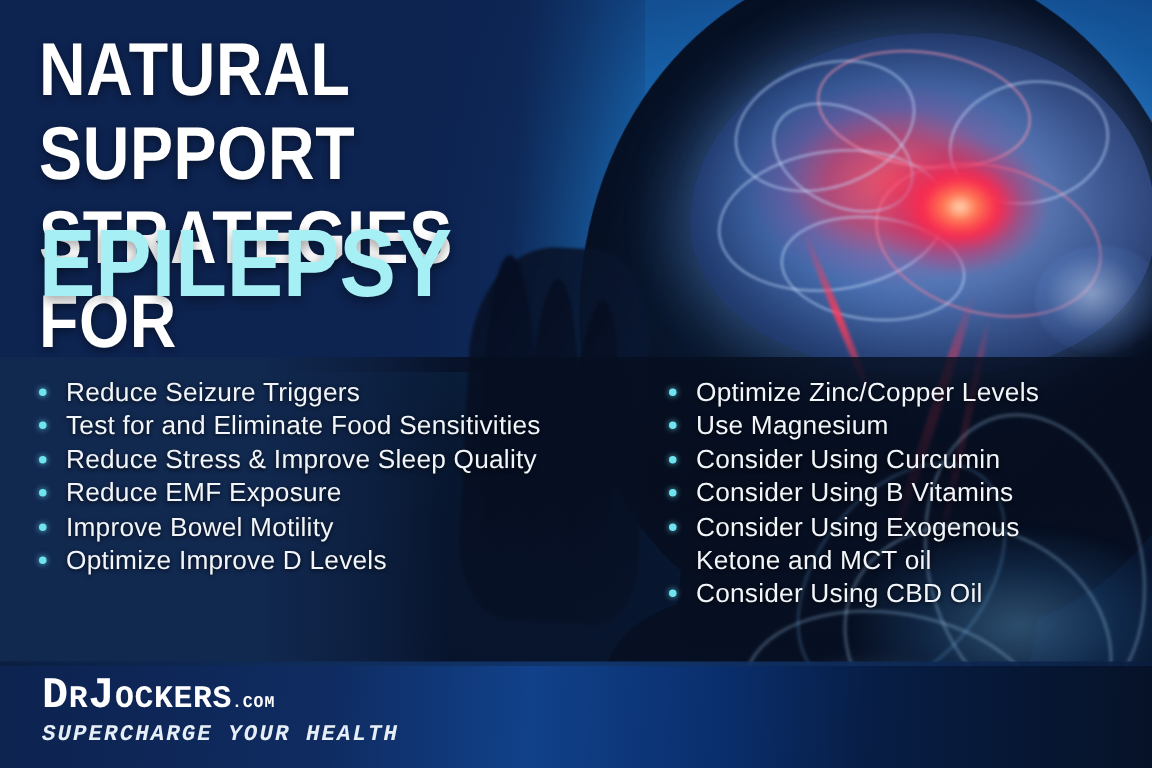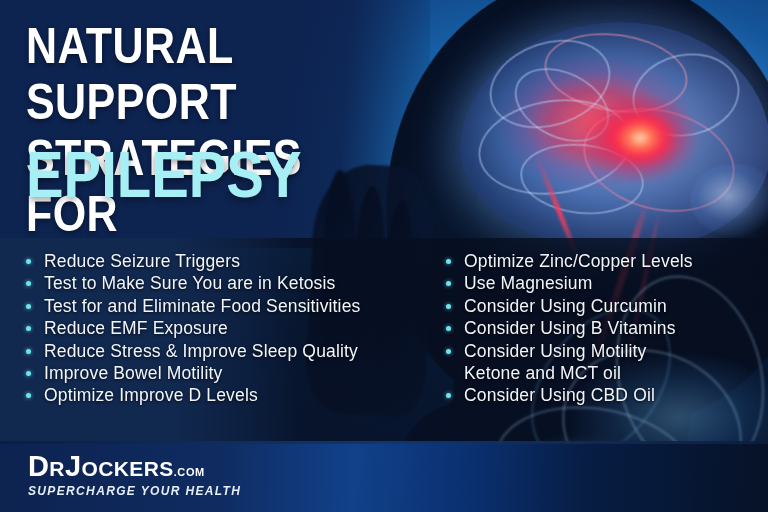--- a/index.html
+++ b/index.html
@@ -205,41 +205,41 @@
     background:#6fe4ef;
     box-shadow:0 0 4px rgba(111,228,239,.8);
   }
   ul.bullets li.cont{padding-left:26px;}
   ul.bullets li.cont::before{display:none;}
 
   
   .logo{
     position:absolute;left:28px;bottom:14px;
     color:#ffffff;
-    font-family:Liberation Sans, sans-serif;
+    font-family:Liberation Mono, monospace;
   }
   .logo-main{
     font-size:29px;
     font-weight:bold;
     letter-spacing:.4px;
     line-height:30px;
     white-space:nowrap;
   }
   .logo-main .cap{font-size:29px;}
   .logo-main .sm{font-size:21px;}
   .logo-dom{
     font-size:11px;
     letter-spacing:.6px;
     vertical-align:baseline;
   }
   .logo-tag{
     margin-top:-3px;
     font-style:italic;
     font-weight:bold;
-    font-size:12px;
+    font-size:15px;
     letter-spacing:1.35px;
     color:#e6eef8;
     text-align:left;
     white-space:nowrap;
   }
 </style>
 </head>
 <body>
 
 <div id="poster">
@@ -286,36 +286,35 @@
 
   <div class="smoke"></div>
   <div class="wave w1"></div>
   <div class="wave w2"></div>
   <div class="wave w3"></div>
   <div class="wave w4"></div>
 
   <div class="col col-left">
     <ul class="bullets">
       <li>Reduce Seizure Triggers</li>
-      <li>Test to Make Sure You are in Ketosis</li>
       <li>Test for and Eliminate Food Sensitivities</li>
+      <li>Reduce Stress &amp; Improve Sleep Quality</li>
       <li>Reduce EMF Exposure</li>
-      <li>Reduce Stress &amp; Improve Sleep Quality</li>
       <li>Improve Bowel Motility</li>
       <li>Optimize Improve D Levels</li>
     </ul>
   </div>
 
   <div class="col col-right">
     <ul class="bullets">
       <li>Optimize Zinc/Copper Levels</li>
       <li>Use Magnesium</li>
       <li>Consider Using Curcumin</li>
       <li>Consider Using B Vitamins</li>
-      <li>Consider Using Motility</li>
+      <li>Consider Using Exogenous</li>
       <li class="cont">Ketone and MCT oil</li>
       <li>Consider Using CBD Oil</li>
     </ul>
   </div>
 
   <div class="footer-top-edge"></div>
   <div class="footer"></div>
 
   <div class="logo">
     <div class="logo-main"><span class="cap">D</span><span class="sm">R</span><span class="cap">J</span><span class="sm">OCKERS</span><span class="logo-dom">.COM</span></div>

